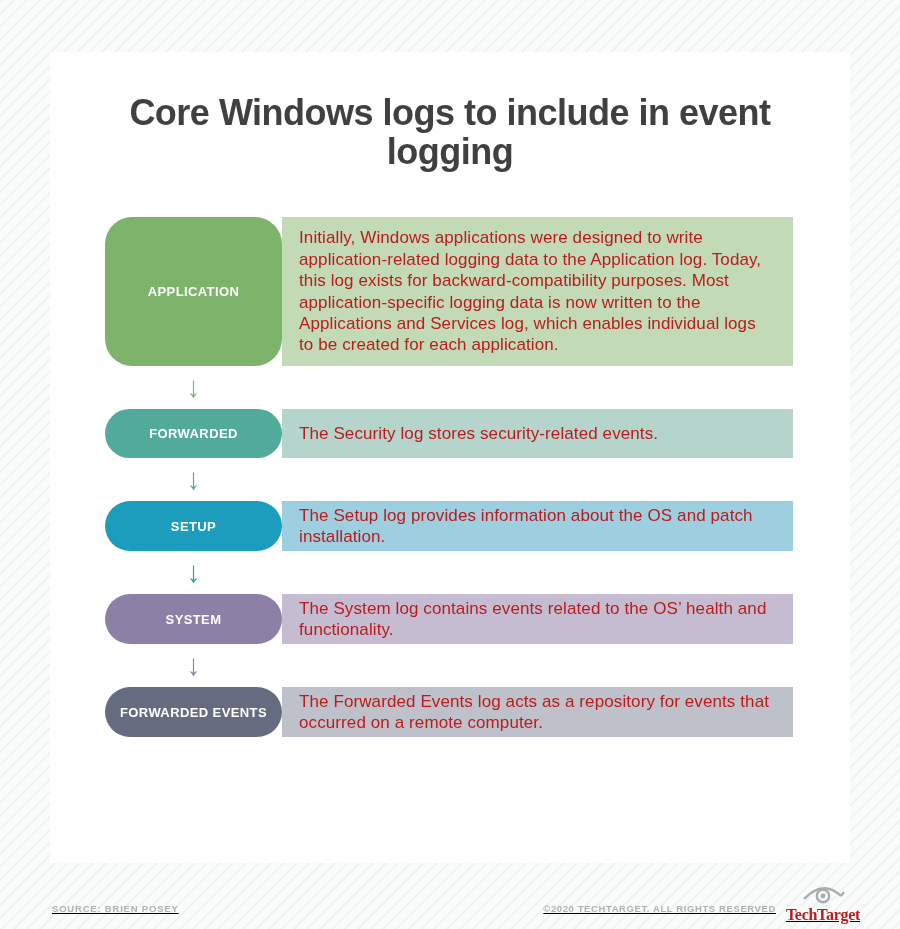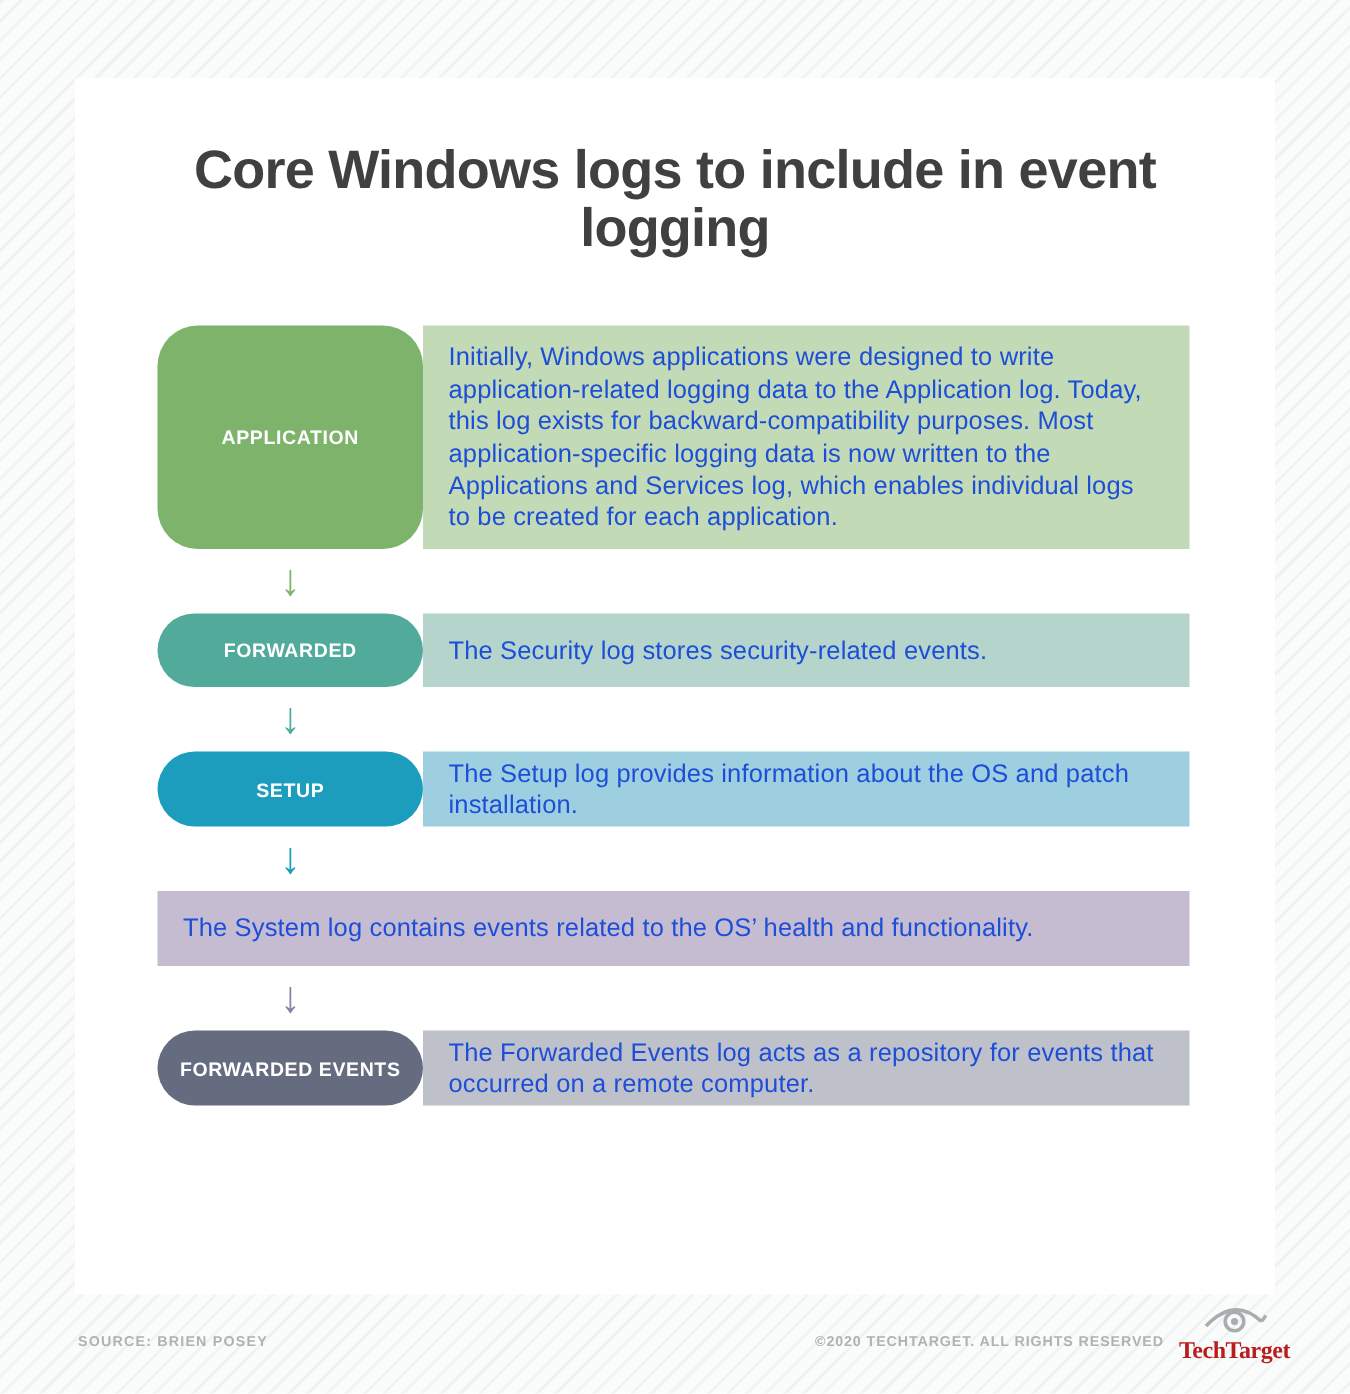--- a/index.html
+++ b/index.html
@@ -46,21 +46,21 @@
     letter-spacing: 0.4px;
     text-align: center;
     padding: 0 6px;
     border-radius: 27px;
   }
   .row .desc {
     flex: 1;
     display: flex;
     align-items: center;
     padding: 12px 22px 12px 17px;
-    color: #1d4ed8;
+    color: #b91c1c;
     font-size: 17px;
     line-height: 1.26;
     letter-spacing: 0.1px;
   }
   .h-tall   { height: 149px; }
   .h-small  { height: 49px;  }
   .h-medium { height: 50px;  }
   .gap {
     height: 43px;
     width: 177px;
@@ -68,26 +68,27 @@
     align-items: center;
     justify-content: center;
   }
   .arrow {
     font-size: 27px;
     line-height: 1;
     transform: scaleY(1.1);
   }
   .footer {
     position: absolute;
-    left: 0; bottom: 20px;
+    left: 0; bottom: 6px;
     width: 100%;
     padding: 0 40px 0 52px;
     display: flex;
     justify-content: space-between;
     align-items: flex-end;
+    text-decoration: underline;
   }
   .source {
     font-size: 9.5px;
     font-weight: bold;
     letter-spacing: 0.8px;
     color: #aeb2b5;
     padding-bottom: 9px;
   }
   .footer-right {
     display: flex;
@@ -151,20 +152,21 @@
       <div class="desc" style="background-color: rgb(158, 207, 224);">
         <span>The Setup log provides information about the OS and patch installation.</span>
       </div>
     </div>
 
     <div class="gap">
       <span class="arrow" style="color: rgb(29, 157, 190);">↓</span>
     </div>
 
     <div class="row h-medium">
+      <div class="label" style="background-color: rgb(141, 128, 166);">SYSTEM</div>
       <div class="desc" style="background-color: rgb(198, 188, 210);">
         <span>The System log contains events related to the OS’ health and functionality.</span>
       </div>
     </div>
 
     <div class="gap">
       <span class="arrow" style="color: rgb(141, 128, 166);">↓</span>
     </div>
 
     <div class="row h-medium">

